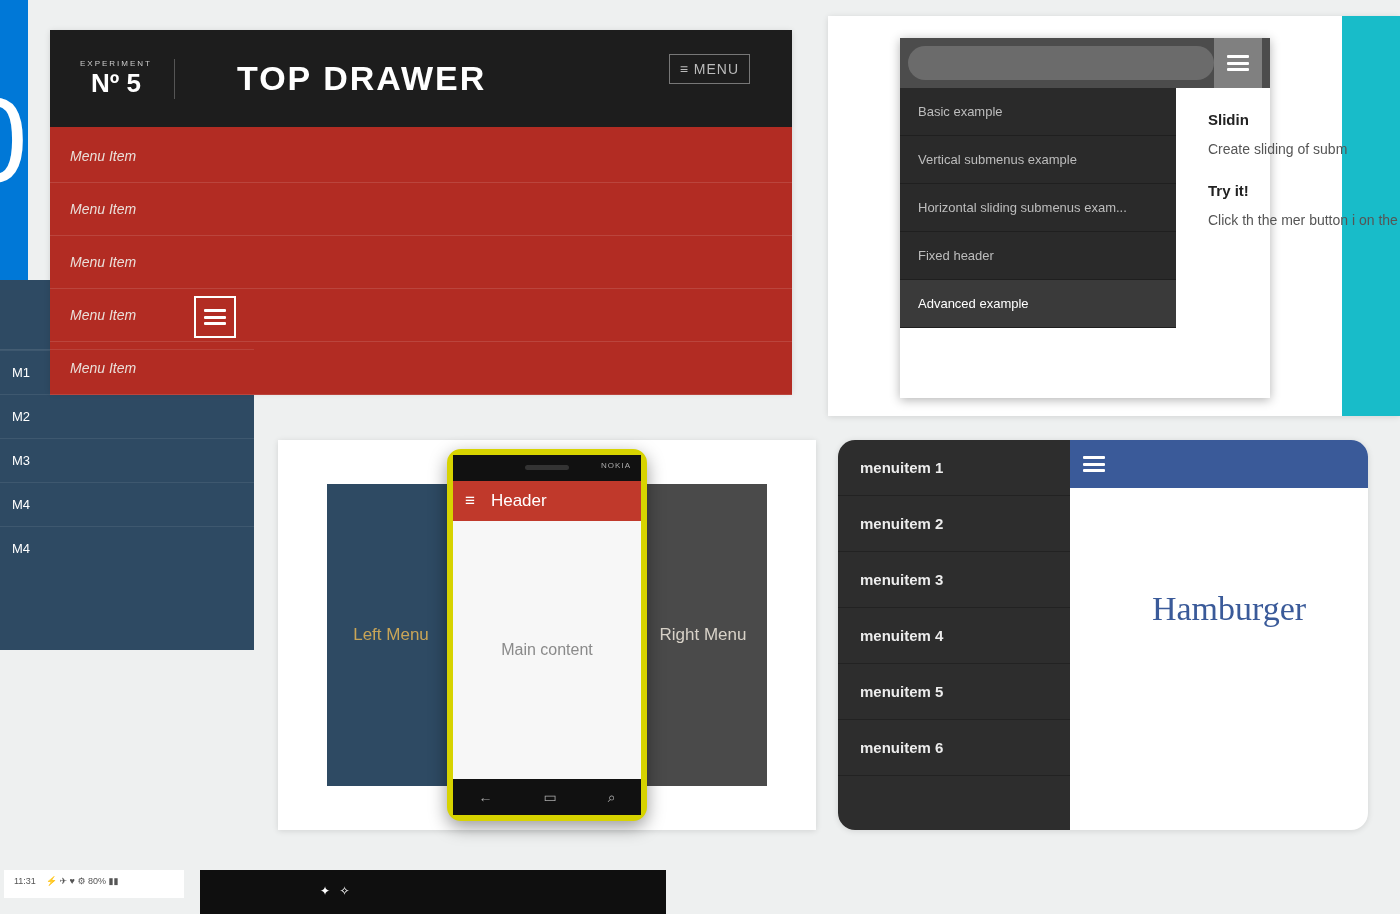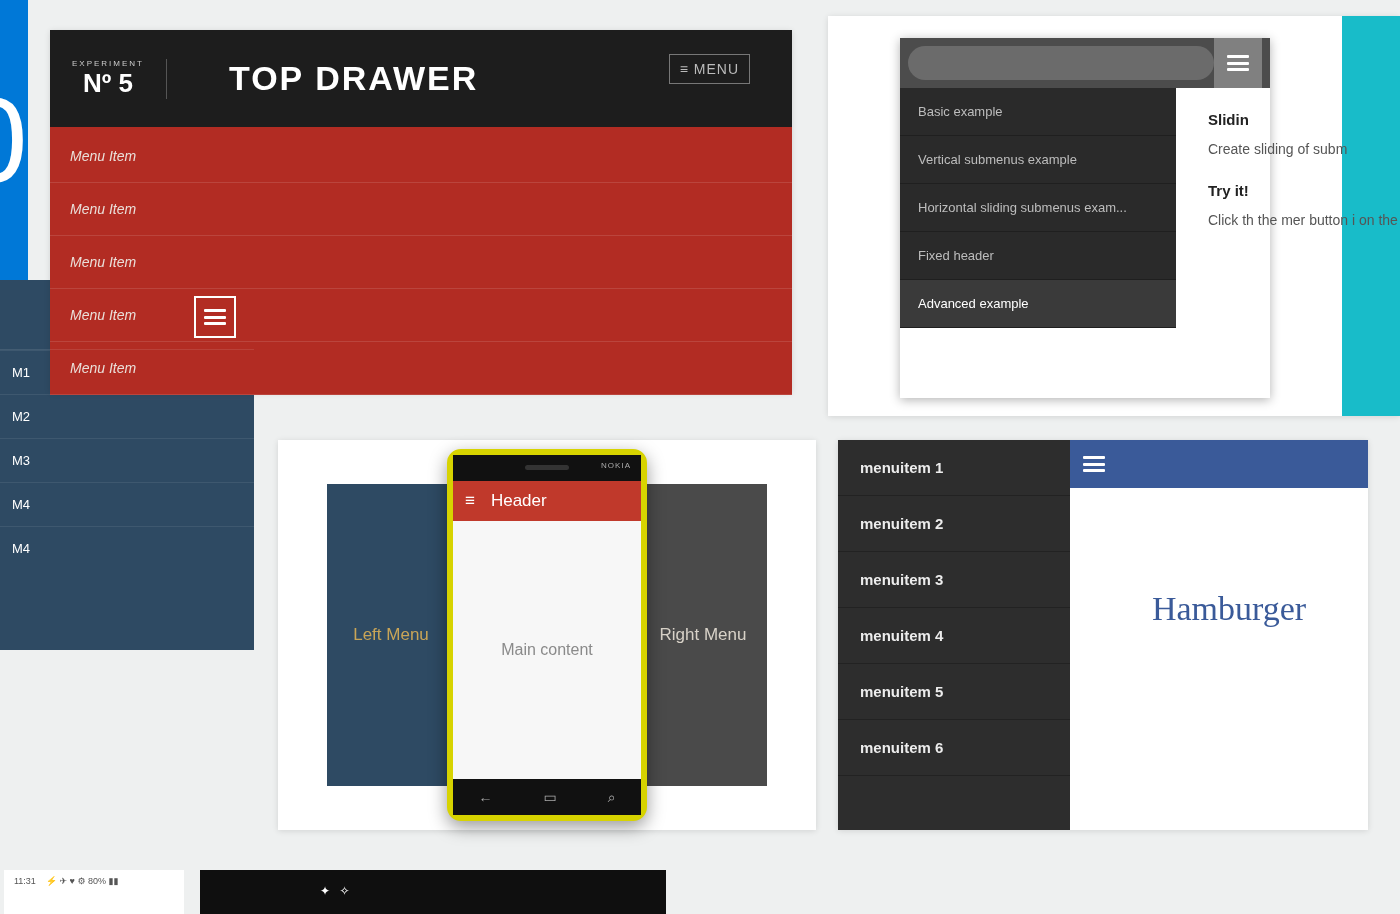--- a/index.html
+++ b/index.html
@@ -24,21 +24,21 @@
     color: #fff;
     display:flex; align-items:center; justify-content:center;
     overflow:hidden;
   }
   .cardA .zero { font-size: 120px; font-weight: 300; margin-left:-40px; color:#fff; }
 
   
   .cardB { left: 50px; top: 30px; width: 742px; height: 362px; }
   .cardB-header {
     background: #1d1d1d; height: 100px; display:flex; align-items:center;
-    padding: 0 22px; position:relative;
+    padding: 0 30px; position:relative;
     border-bottom:3px solid #b22c23;
   }
   .exp-box { text-align:center; border-right:1px solid #555; padding-right:22px; margin-right:22px;}
   .exp-label{ font-size:8px; letter-spacing:2px; color:#ccc;}
   .exp-num{ font-size:26px; font-weight:700; color:#fff;}
   .td-title{ font-size:34px; font-weight:800; letter-spacing:2px; color:#fff;margin-left:40px;}
   .td-menu-btn{
     position:absolute; right:42px; top:24px;
     border:1px solid #777; color:#bbb; font-size:14px;
     padding:6px 10px; letter-spacing:1px;
@@ -83,31 +83,31 @@
   }
   .phone-top{ height:26px; background:#111; position:relative;}
   .phone-brand{ position:absolute; right:10px; top:6px; color:#aaa; font-size:8px; letter-spacing:1px;}
   .phone-ear{ position:absolute; left:50%; top:10px; transform:translateX(-50%); width:44px; height:5px; background:#333; border-radius:3px;}
   .phone-header{ height:40px; background:#c0392b; color:#fff; display:flex; align-items:center; padding:0 12px; font-size:17px;}
   .phone-header .hb{ margin-right:16px;}
   .phone-body{ height:258px; background:#f7f7f7; display:flex; align-items:center; justify-content:center; color:#8a8a8a; font-size:16px;}
   .phone-nav{ height:36px; background:#111; display:flex; align-items:center; justify-content:space-around; color:#aaa; font-size:14px;}
 
   
-  .cardF { left:838px; top:440px; width:530px; height:390px; background:#fff; overflow:hidden;}
+  .cardF { left:838px; top:440px; width:530px; height:390px; background:#fff; overflow:hidden;border-radius:17px;}
   .cardF-side{ width:232px; height:100%; background:#2d2d2d; float:left;}
   .cardF-top{ height:48px; background:#3a5a99; position:absolute; left:232px; top:0; right:0;}
   .cardF-ham{ width:48px; height:48px; display:flex; align-items:center; justify-content:center; background:#3a5a99;}
   .cardF-mi{ color:#ececec; font-weight:700; font-size:15px; padding:19px 22px; border-bottom:1px solid #222;}
   .cardF-title{ position:absolute; left:262px; top:150px; right:10px; text-align:center; color:#3a5a99; font-family: Georgia, 'Times New Roman', serif;}
   .cardF-title .l1{ font-size:34px;}
   .cardF-title .l2{ font-size:34px;}
 
   
-  .fragG { position:absolute; left:4px; top:870px; width:180px; height:44px; background:#fff; font-size:9px; color:#555; padding:6px 10px;}
+  .fragG { position:absolute; left:4px; top:870px; width:180px; height:28px; background:#fff; font-size:9px; color:#555; padding:6px 10px;}
   .fragH { position:absolute; left:200px; top:870px; width:466px; height:44px; background:#0f0f0f;}
   .fragH .sp{ position:absolute; left:120px; top:14px; color:#fff; font-size:12px; letter-spacing:3px;}
 </style>
 </head>
 <body>
 
 <div class="cardA">
   <div class="zero">0</div>
 </div>
 

